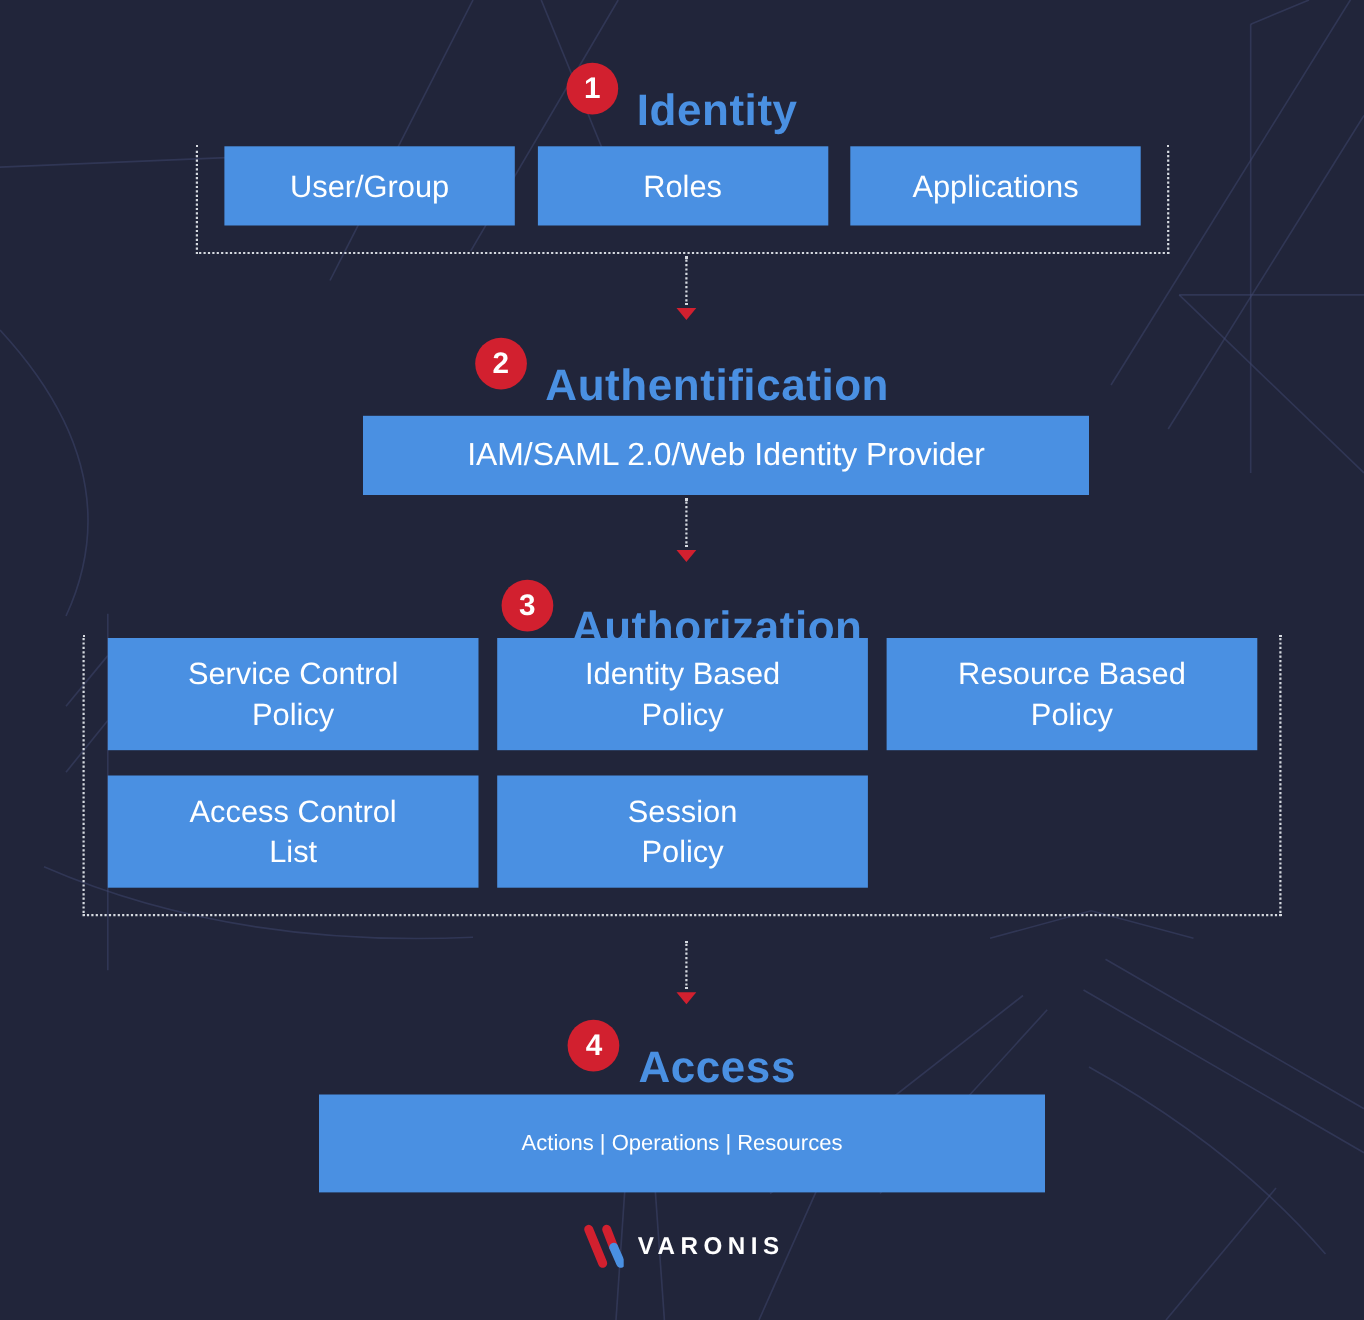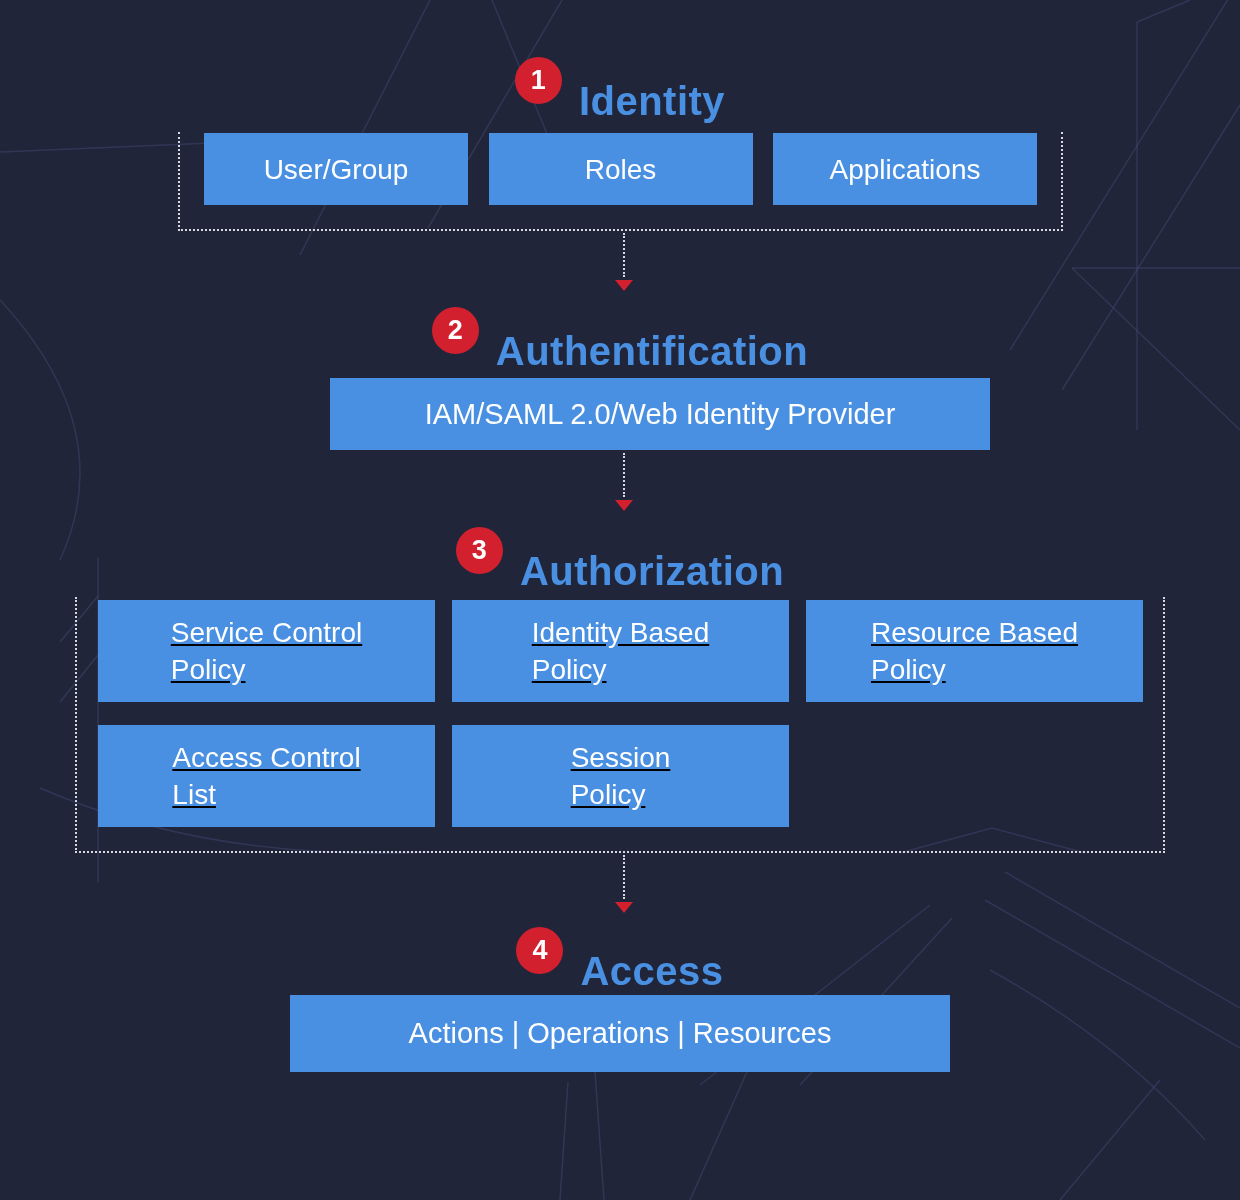--- a/index.html
+++ b/index.html
@@ -37,52 +37,52 @@
   }
   #heading-identity{top:57px;}
   #heading-authentication{top:307px;}
   #heading-authorization{top:527px;}
   #heading-access{top:927px;}
 
   
   .bluebox{
     background:var(--blue);color:var(--white);
     display:flex;align-items:center;justify-content:center;
-    font-size:28px;line-height:37px;
+    text-align:center;font-size:28px;line-height:37px;
     box-sizing:border-box;
   }
 
   
   #group-identity{
     position:absolute;left:178px;top:132px;width:885px;height:99px;
     border-left:2px dotted var(--dot);
     border-right:2px dotted var(--dot);
     border-bottom:2px dotted var(--dot);
     box-sizing:border-box;
     display:flex;justify-content:space-between;
     padding:1px 24px 0 24px;z-index:1;
   }
   #group-identity .bluebox{width:264px;height:72px;}
 
   
   #box-iam{position:absolute;left:290px;top:378px;width:660px;height:72px;font-size:29px;z-index:1;margin-left:40px;}
-  #box-access{position:absolute;left:290px;top:995px;width:660px;height:77px;font-size:29px;z-index:1;}
+  #box-access{position:absolute;left:290px;top:995px;width:660px;height:89px;font-size:20px;z-index:1;}
 
   
   #group-authorization{
-    position:absolute;left:75px;top:597px;width:1090px;height:256px;
+    position:absolute;left:75px;top:577px;width:1090px;height:256px;
     border-left:2px dotted var(--dot);
     border-right:2px dotted var(--dot);
     border-bottom:2px dotted var(--dot);
     box-sizing:border-box;
     display:grid;
     grid-template-columns:repeat(3,337px);
     grid-auto-rows:102px;
     column-gap:17px;row-gap:23px;
-    padding:3px 0 0 21px;z-index:1;text-decoration:underline;
+    padding:3px 0 0 21px;z-index:1;
   }
   #group-authorization .bluebox{white-space:pre-line;}
 
   
   .arrow{
     position:absolute;left:611px;width:26px;
     display:flex;flex-direction:column;align-items:center;z-index:1;
   }
   #arrow-1{top:233px;}
   #arrow-2{top:453px;}
@@ -187,14 +187,22 @@
     <div class="head"></div>
   </div>
 
   <div class="heading" id="heading-access">
     <span class="badge">4</span>
     <span class="title">Access</span>
   </div>
 
   <div class="bluebox" id="box-access">Actions | Operations | Resources</div>
 
+  <div id="footer">
+    <svg width="40" height="46" viewBox="0 0 44 48">
+      <line x1="9" y1="7" x2="23" y2="41" stroke="#d2202f" stroke-width="9" stroke-linecap="round"></line>
+      <line x1="27" y1="7" x2="34" y2="25" stroke="#d2202f" stroke-width="9" stroke-linecap="round"></line>
+      <line x1="34" y1="25" x2="41" y2="41" stroke="#4a90e2" stroke-width="9" stroke-linecap="round"></line>
+    </svg>
+    <span id="brand-text">VARONIS</span>
+  </div>
 
 </div>
 
 </body></html>

